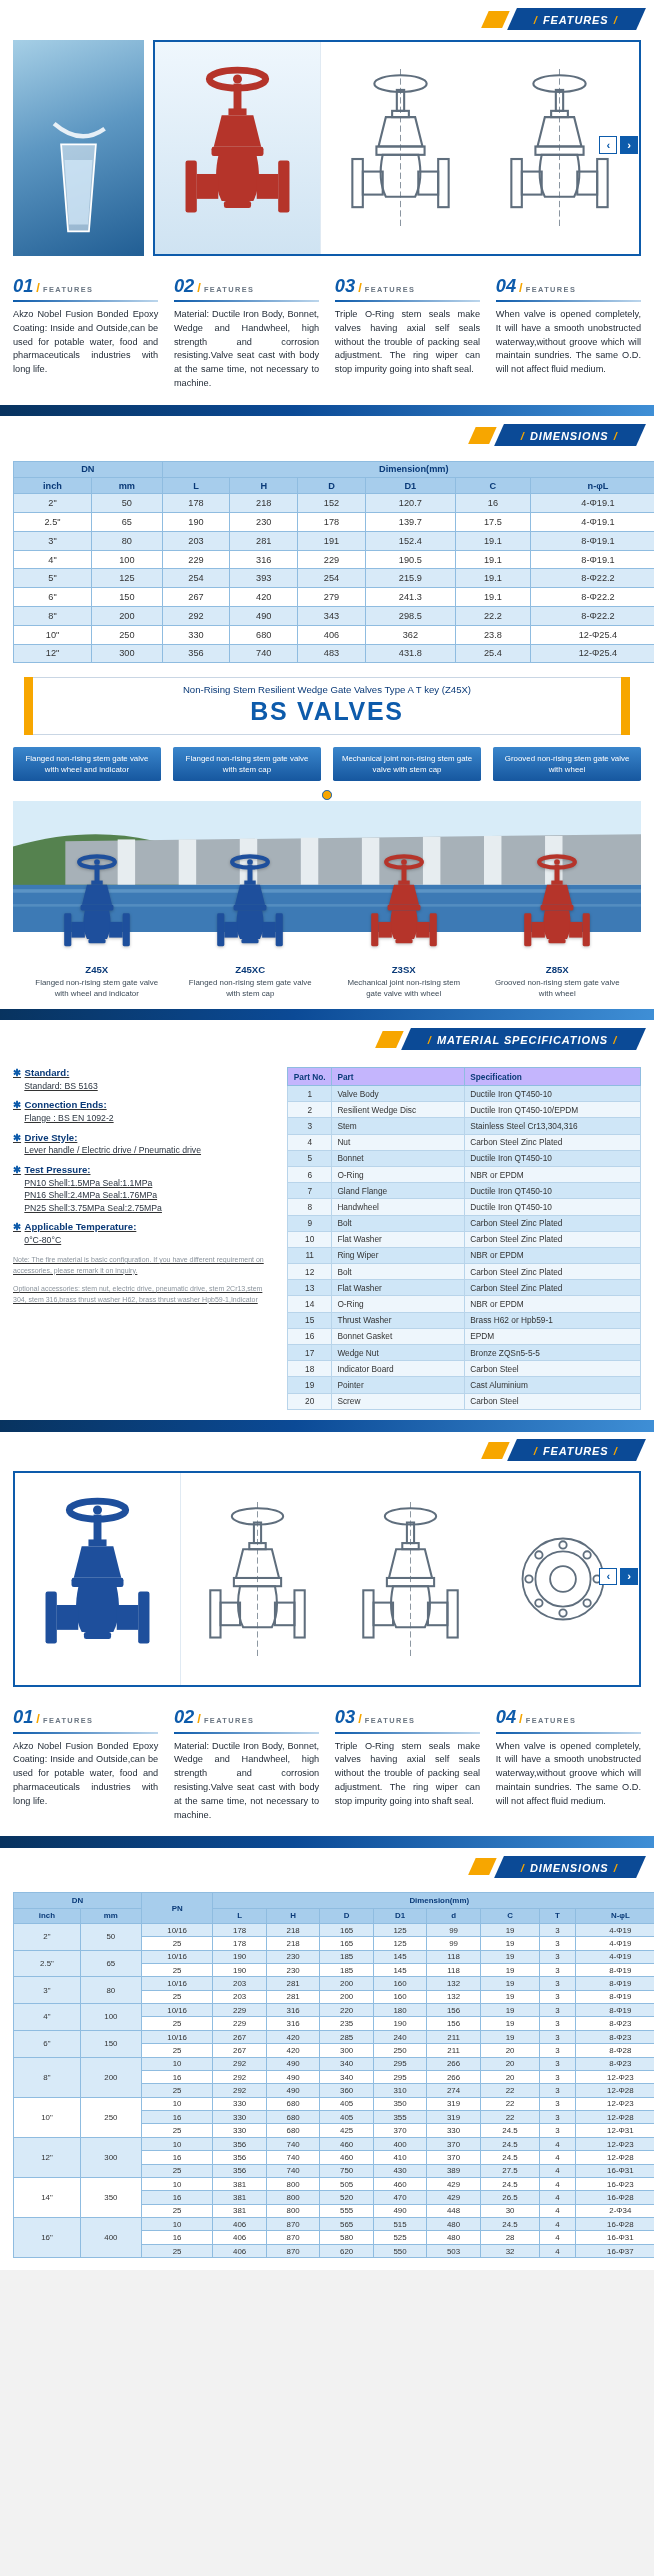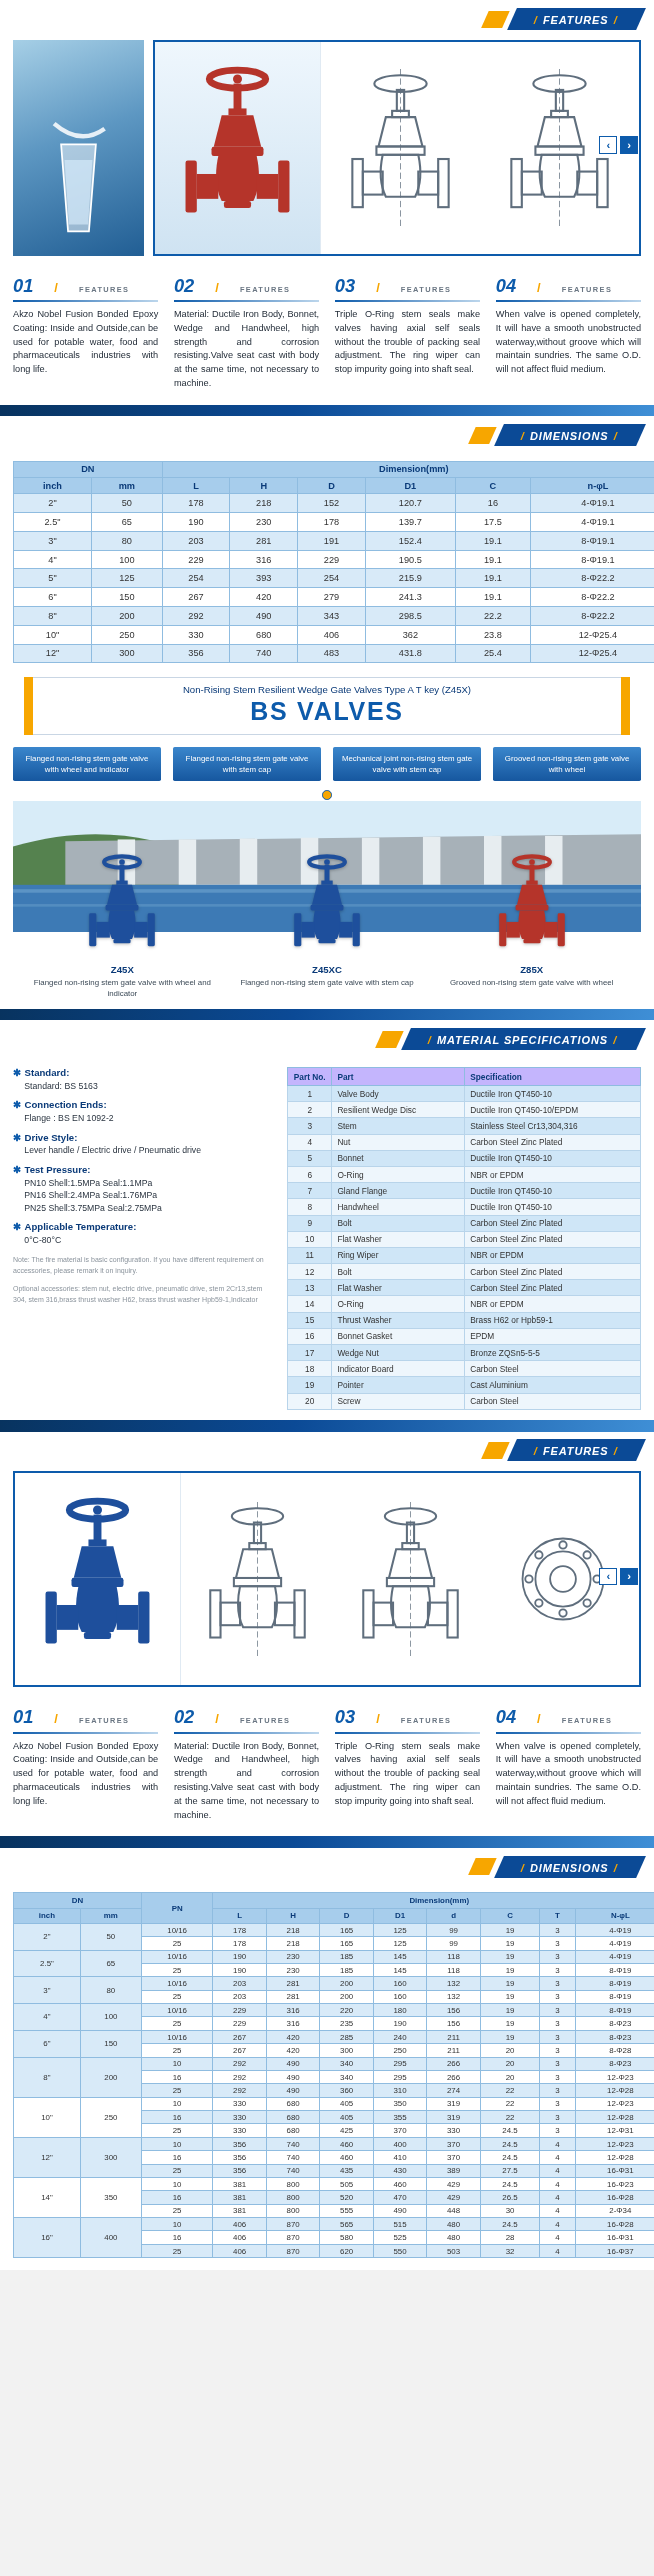--- a/index.html
+++ b/index.html
@@ -20,21 +20,21 @@
   .panel { flex:1; border:2.6px solid #0d5bab; background:#fff; display:flex; min-height:216px; }
   .panel-photo { width:166px; background:linear-gradient(180deg,#eff7fd,#cfe3f2); display:flex; align-items:center; justify-content:center; border-right:0.9px solid #e0eaf3; }
   .panel-cell { flex:1; display:flex; flex-direction:column; align-items:center; justify-content:center; gap:7px; color:#5f6e7d; background:#fff; }
   .nav { position:absolute; right:15.7px; top:44%; display:flex; gap:2.6px; }
   .nav-btn { width:18.3px; height:17.4px; border:0.9px solid #0d5bab; background:#fff; color:#0d5bab; font-size:11.3px; line-height:1; cursor:pointer; font-weight:bold; }
   .nav-btn.next { background:#0d5bab; color:#fff; }
 
   
   .features-row { display:flex; gap:15.7px; padding:10.5px 13px 3.5px; }
   .feat { flex:1; }
-  .feat-head { display:flex; align-items:baseline; gap:21px; }
+  .feat-head { display:flex; align-items:baseline; gap:3px; }
   .feat-num { font-size:18.3px; font-weight:bold; font-style:italic; color:#0d5bab; }
   .feat-slash { color:#f7a600; font-weight:bold; font-size:13px; }
   .feat-label { font-size:7.4px; color:#6a7683; letter-spacing:1.4px; font-weight:bold; }
   .feat-line { height:1.7px; background:linear-gradient(90deg,#0d5bab,#bcd6ec); margin:3.5px 0 6.1px; }
   .feat-text { font-size:9.2px; line-height:1.5; text-align:justify; color:#1d2733; }
 
   
   table.tbl { border-collapse:collapse; margin:8.7px 13px 0; width:653px; text-align:center; }
   .tbl th, .tbl td { border:0.9px solid #8fbce0; padding:2.6px 3.5px; }
   .tbl thead th { background:#a7cdec; color:#0a3a78; font-weight:bold; }
@@ -60,21 +60,21 @@
   .dam-wrap { padding:0 13px; }
   .dam-photo { height:131px; overflow:hidden; }
   .product-row { display:flex; gap:24px; padding:0 19px; margin-top:-80px; position:relative; }
   .product-card { flex:1; text-align:center; }
   .product-card .valve { filter:drop-shadow(0 1.7px 1.7px rgba(0,0,0,.25)); }
   .product-model { font-weight:bold; color:#0a3a78; font-size:9.6px; margin-top:4.4px; }
   .product-caption { font-size:7.9px; color:#3c4a57; line-height:1.4; margin-top:1.7px; }
 
   
   .specs { display:flex; gap:12.2px; padding:10.5px 13px 0; align-items:flex-start; }
-  .spec-left { width:262px; }
+  .spec-left { width:262px;text-decoration:underline; }
   .spec-item { margin-bottom:7px; }
   .spec-title { font-weight:bold; color:#0a3a78; font-size:9.6px; }
   .spec-title .bullet { color:#0d5bab; margin-right:3.5px; }
   .spec-text { font-size:8.7px; color:#2a3440; white-space:pre-line; margin:1.7px 0 0 11.3px; line-height:1.45; }
   .spec-note { font-size:7px; color:#8a939c; margin-top:8.7px; line-height:1.45; }
   table.parts-tbl { flex:1; border-collapse:collapse; font-size:8.3px; }
   .parts-tbl th { background:#c4b5fd; color:#0a3a78; border:0.9px solid #8fbce0; padding:3.5px 5.2px; text-align:left; }
   .parts-tbl th:first-child { text-align:center; }
   .parts-tbl td { border:0.9px solid #b8d4ea; padding:2.6px 5.2px; text-align:left; }
   .parts-tbl td:first-child { text-align:center; width:44px; }
@@ -378,20 +378,27 @@
         <svg class="valve" viewBox="0 0 100 150" width="72" height="107" style="color:#1e4f9c;margin:0 auto">
             <use href="#v-solid"></use>
           </svg>
         <div class="product-model">Z45XC</div>
         <div class="product-caption">Flanged non-rising stem gate valve with stem cap</div>
       </div>
       <div class="product-card">
         <svg class="valve" viewBox="0 0 100 150" width="72" height="107" style="color:#b5342a;margin:0 auto">
             <use href="#v-solid"></use>
           </svg>
+        <div class="product-model">Z3SX</div>
+        <div class="product-caption">Mechanical joint non-rising stem gate valve with wheel</div>
+      </div>
+      <div class="product-card">
+        <svg class="valve" viewBox="0 0 100 150" width="72" height="107" style="color:#b5342a;margin:0 auto">
+            <use href="#v-solid"></use>
+          </svg>
         <div class="product-model">Z85X</div>
         <div class="product-caption">Grooved non-rising stem gate valve with wheel</div>
       </div>
     </div>
   </div>
 
   <div class="band"></div>
 
   <div class="banner-row">
     <span class="banner-accent"></span>
@@ -858,21 +865,21 @@
           <td>410</td>
           <td>370</td>
           <td>24.5</td>
           <td>4</td>
           <td>12-Φ28</td>
         </tr>
         <tr>
           <td>25</td>
           <td>356</td>
           <td>740</td>
-          <td>435</td>
+          <td>750</td>
           <td>430</td>
           <td>389</td>
           <td>27.5</td>
           <td>4</td>
           <td>16-Φ31</td>
         </tr>
         <tr>
           <td rowspan="3">14"</td>
           <td rowspan="3">350</td>
           <td>10</td>

